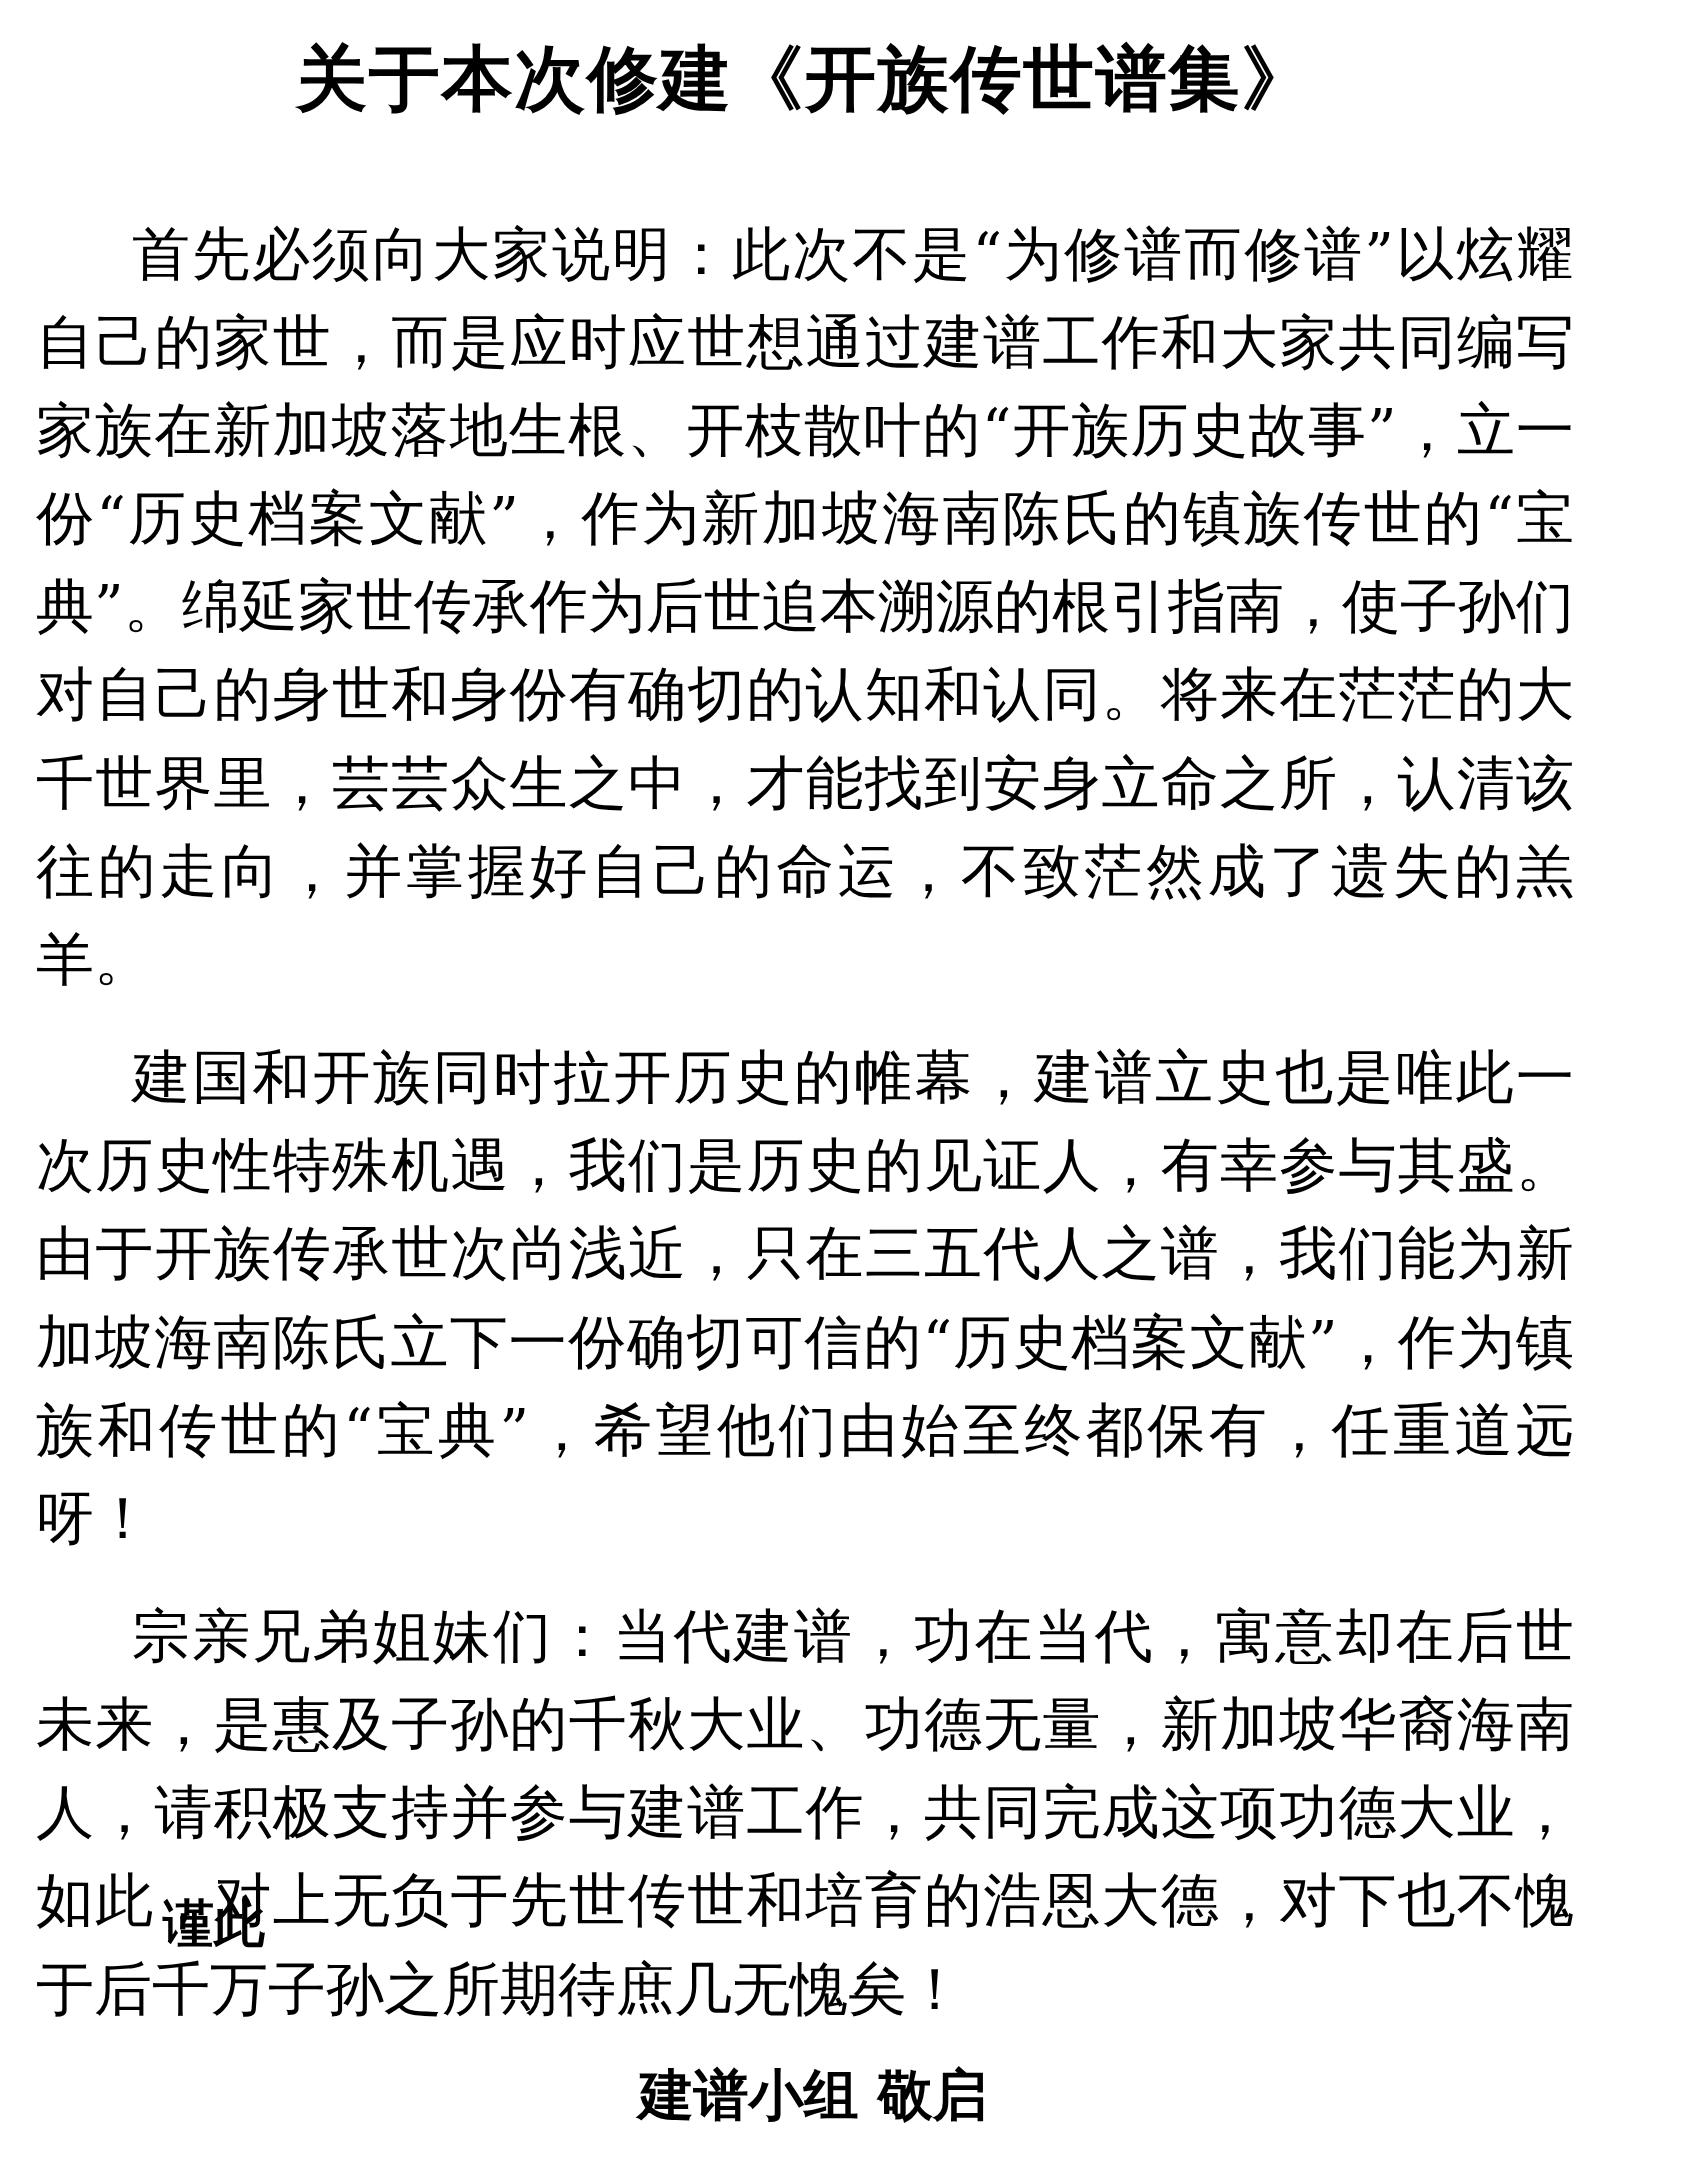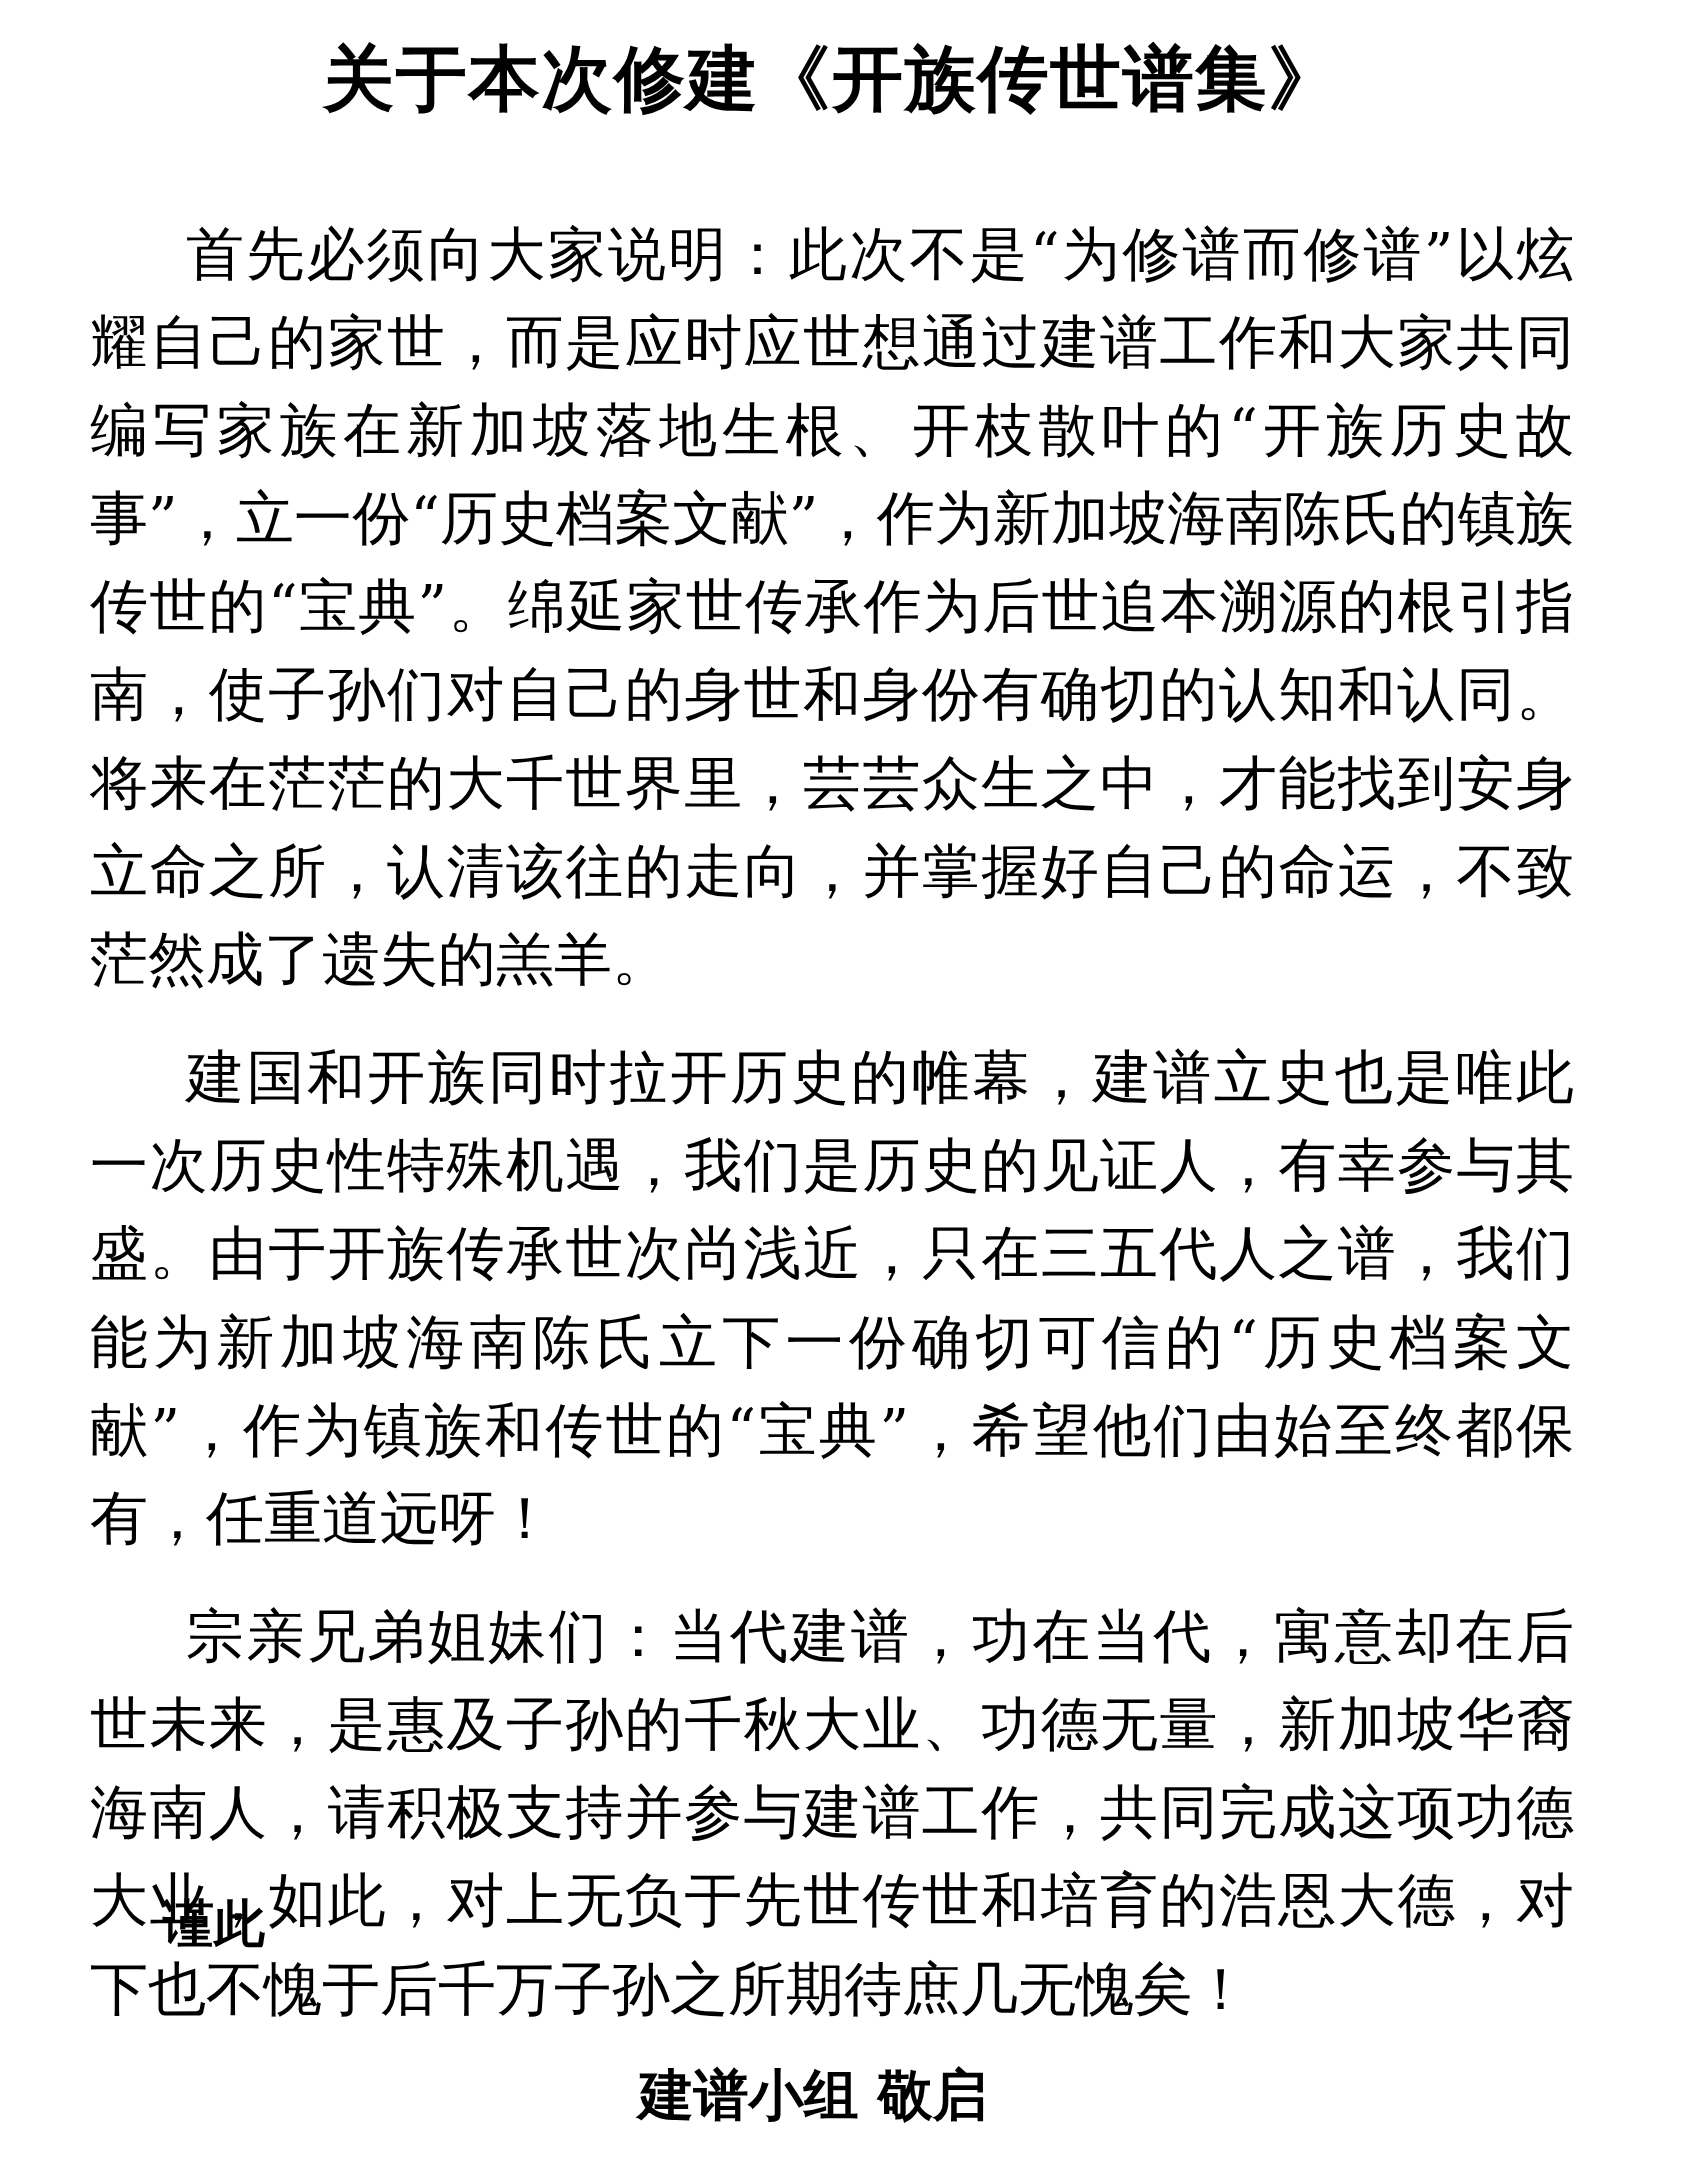--- a/index.html
+++ b/index.html
@@ -11,21 +11,21 @@
     width: 1700px;
     height: 2183px;
     font-family: "DejaVu Serif", "Liberation Serif", serif;
     color: #000000;
     overflow: hidden;
   }
   .page {
     width: 1664px;
     height: 2183px;
     box-sizing: border-box;
-    padding: 38px 90px 0 90px;
+    padding: 38px 90px 0 36px;
     position: relative;
   }
   .doc-title {
     text-align: center;
     font-weight: bold;
     font-size: 71px;
     line-height: 1.15;
     letter-spacing: 1.7px;
     margin: 0 0 90px 0;
     font-family: "DejaVu Sans", "Liberation Sans", sans-serif;

